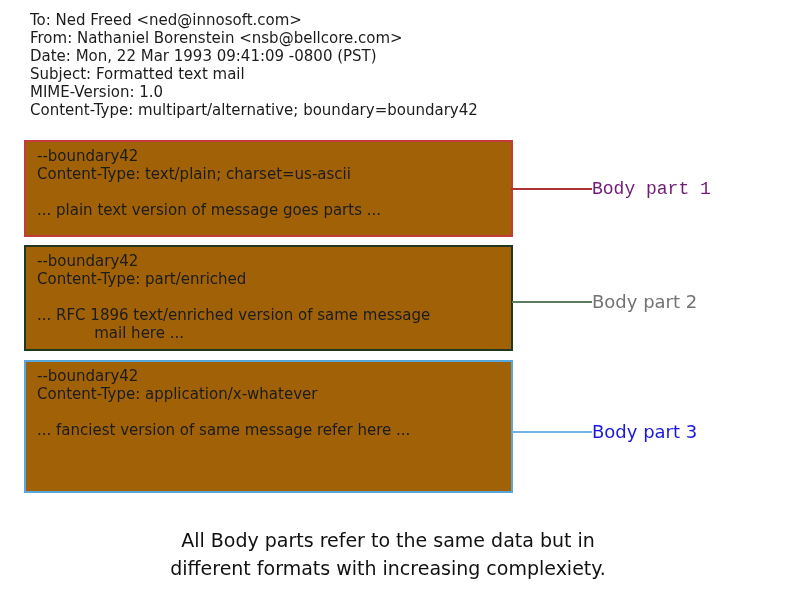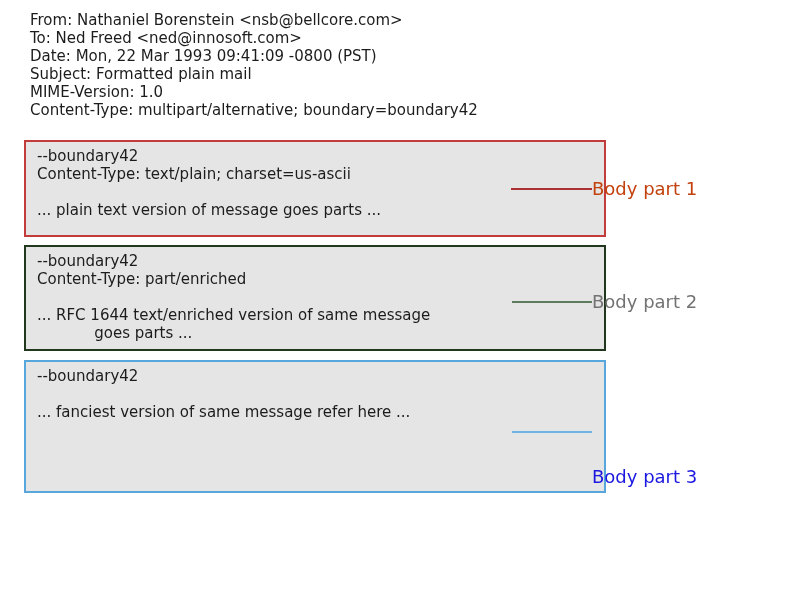--- a/index.html
+++ b/index.html
@@ -15,24 +15,24 @@
 
   
   .email-headers {
     position: absolute; left: 30px; top: 11px;
     font-size: 15px; line-height: 18px;
   }
   .hline { white-space: pre; min-height: 18px; }
 
   
   .mime-box {
-    position: absolute; left: 24px; width: 582px;
+    position: absolute; left: 24px; width: 489px;
     box-sizing: border-box;
     border: 2px solid #888;
-    background: #e5e5e5;
+    background: #a16207;
     padding: 5px 6px 0 11px;
     font-size: 15px; line-height: 18px;
   }
   .box1 { top: 140px; height: 97px; }
   .box2 { top: 245px; height: 106px; }
   .box3 { top: 360px; height: 133px; }
   .bline { white-space: pre; min-height: 18px; }
 
   
   .connector { position: absolute; height: 2px; }
@@ -41,67 +41,72 @@
   .conn3 { left: 512px; top: 431px; width: 80px; }
 
   
   .part-label {
     position: absolute; left: 592px;
     font-size: 18px; line-height: 22px;
     white-space: nowrap;
   }
   .lab1 { top: 178px; }
   .lab2 { top: 291px; }
-  .lab3 { top: 421px; margin-top: 45px; }
+  .lab3 { top: 421px; }
 
   
   .caption {
     position: absolute; left: 0; top: 526px; width: 776px;
     text-align: center;
     font-size: 19px; line-height: 28px;
     color: #111111;
   }
   .cap-line { min-height: 28px; }
 </style>
 </head>
 <body>
 
 <div class="canvas">
 
   <div class="email-headers">
+    <div class="hline">To: Ned Freed &lt;ned@innosoft.com&gt;</div>
     <div class="hline">From: Nathaniel Borenstein &lt;nsb@bellcore.com&gt;</div>
-    <div class="hline">To: Ned Freed &lt;ned@innosoft.com&gt;</div>
     <div class="hline">Date: Mon, 22 Mar 1993 09:41:09 -0800 (PST)</div>
-    <div class="hline">Subject: Formatted plain mail</div>
+    <div class="hline">Subject: Formatted text mail</div>
     <div class="hline">MIME-Version: 1.0</div>
     <div class="hline">Content-Type: multipart/alternative; boundary=boundary42</div>
   </div>
 
   <div class="mime-box box1" style="border-color: rgb(194, 60, 60);">
     <div class="bline">--boundary42</div>
     <div class="bline">Content-Type: text/plain; charset=us-ascii</div>
     <div class="bline"></div>
     <div class="bline">... plain text version of message goes parts ...</div>
   </div>
   <div class="connector conn1" style="background-color: rgb(171, 49, 51);"></div>
-  <div class="part-label lab1" style="color: #c2410c;">Body part 1</div>
+  <div class="part-label lab1" style="color: #701a75; font-family: Liberation Mono, monospace;">Body part 1</div>
 
   <div class="mime-box box2" style="border-color: rgb(33, 56, 31);">
     <div class="bline">--boundary42</div>
     <div class="bline">Content-Type: part/enriched</div>
     <div class="bline"></div>
-    <div class="bline">... RFC 1644 text/enriched version of same message</div>
-    <div class="bline">            goes parts ...</div>
+    <div class="bline">... RFC 1896 text/enriched version of same message</div>
+    <div class="bline">            mail here ...</div>
   </div>
   <div class="connector conn2" style="background-color: rgb(94, 122, 95);"></div>
   <div class="part-label lab2" style="color: #737373;">Body part 2</div>
 
   <div class="mime-box box3" style="border-color: rgb(88, 167, 220);">
     <div class="bline">--boundary42</div>
+    <div class="bline">Content-Type: application/x-whatever</div>
     <div class="bline"></div>
     <div class="bline">... fanciest version of same message refer here ...</div>
     <div class="bline"></div>
   </div>
   <div class="connector conn3" style="background-color: rgb(111, 179, 227);"></div>
   <div class="part-label lab3" style="color: rgb(26, 23, 224);">Body part 3</div>
 
+  <div class="caption">
+    <div class="cap-line">All Body parts refer to the same data but in</div>
+    <div class="cap-line">different formats with increasing complexiety.</div>
+  </div>
 
 </div>
 
 </body></html>

